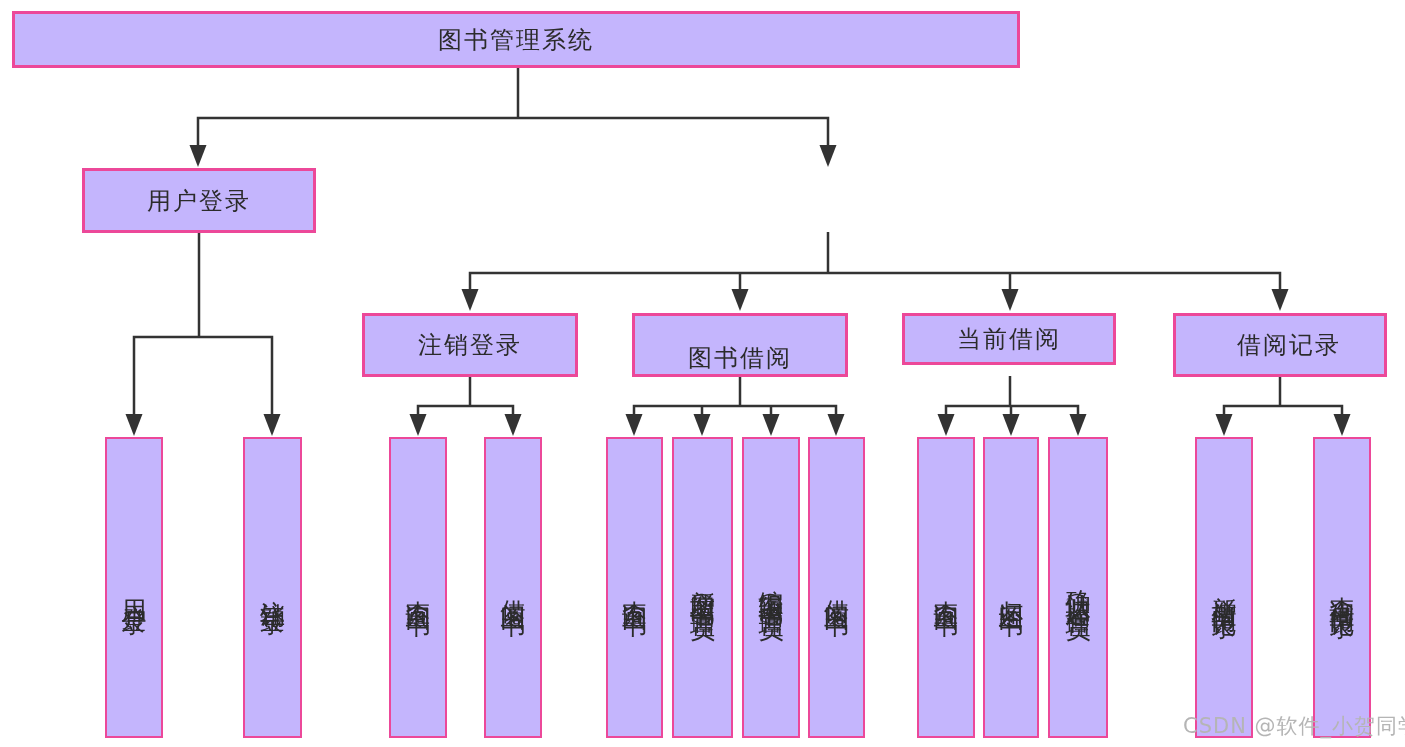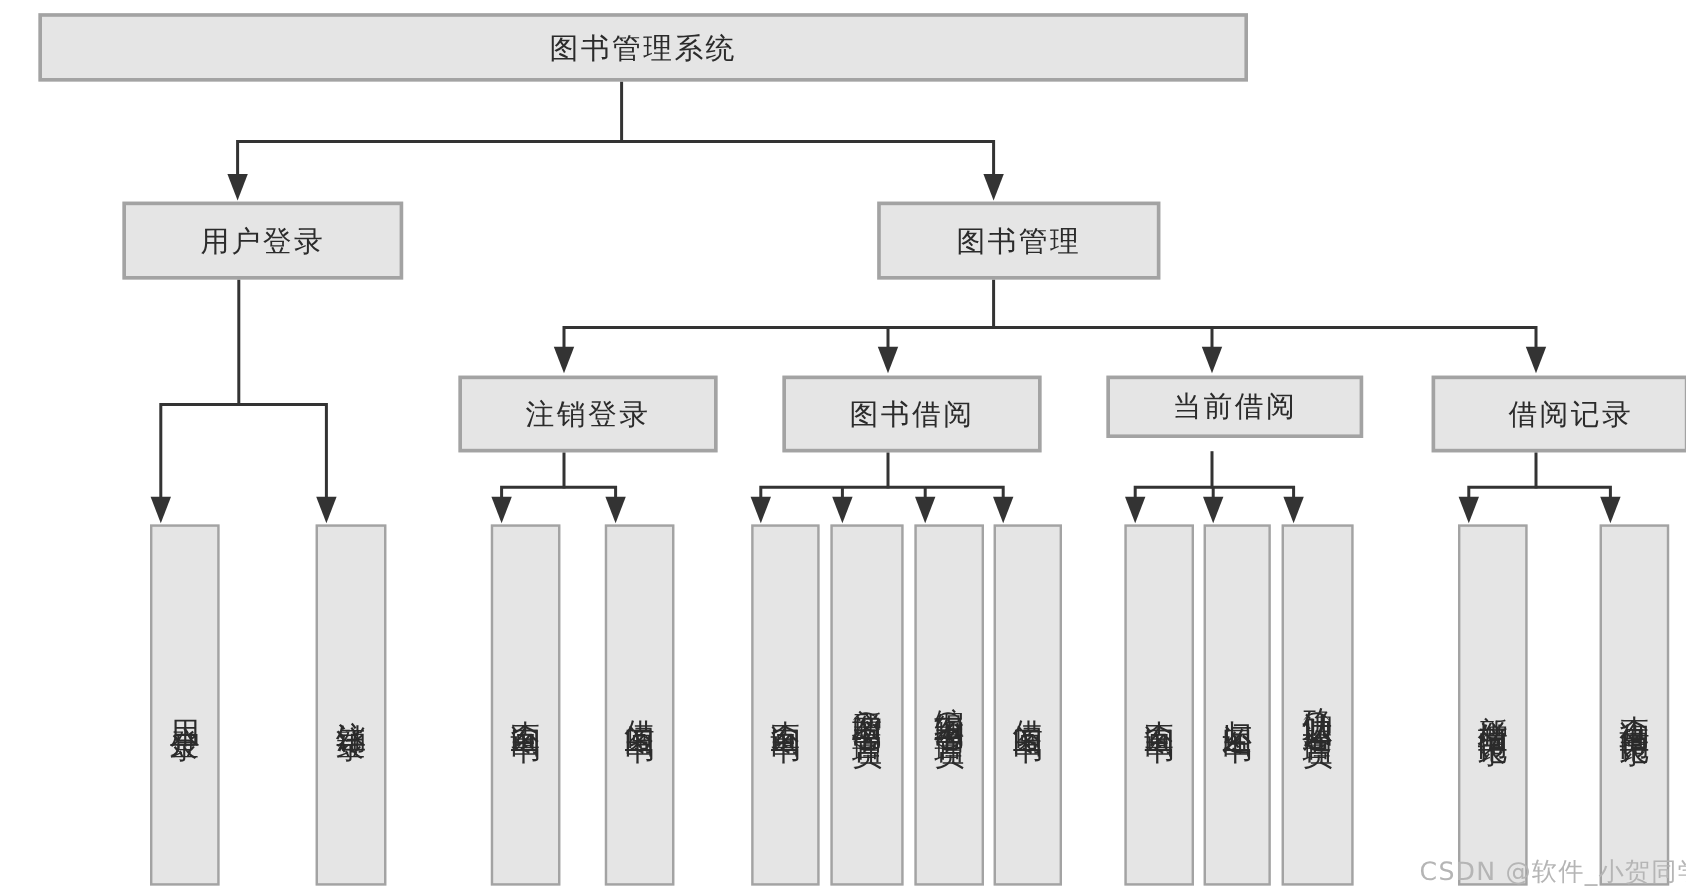--- a/index.html
+++ b/index.html
@@ -14,29 +14,28 @@
   }
   .connectors {
     position: absolute;
     left: 0; top: 0;
     width: 1405px; height: 747px;
     pointer-events: none;
   }
   .node {
     position: absolute;
     box-sizing: border-box;
-    border: 3px solid #a3a3a3;
-    background: #e5e5e5;
+    border: 3px solid #ec4899;
+    background: #c4b5fd;
     display: flex;
     align-items: center;
     justify-content: center;
     font-size: 24px;
     letter-spacing: 2px;
     white-space: nowrap;
-    margin-left: 20px;
   }
   .node.leaf {
     border-width: 2.5px;
   }
   .leaf .vtext {
     writing-mode: vertical-rl;
     text-orientation: mixed;
     font-size: 25px;
     line-height: 1;
     letter-spacing: 4px;
@@ -117,28 +116,25 @@
     </g>
   </svg>
 
   <div class="node" style="left:12px; top:11px; width:1008px; height:57px;">
     <span>图书管理系统</span>
   </div>
 
   <div class="node" style="left:82px; top:168px; width:234px; height:65px;">
     <span>用户登录</span>
   </div>
-  <div class="node" style="left:711px; top:168px; width:236px; height:65px;">
-    <span>图书管理</span>
-  </div>
 
   <div class="node" style="left:362px; top:313px; width:216px; height:64px;">
     <span>注销登录</span>
   </div>
-  <div class="node" style="left:632px; top:313px; width:216px; height:64px;">
+  <div class="node" style="left:632px; top:313px; width:216px; height:64px;align-items:flex-end;">
     <span>图书借阅</span>
   </div>
   <div class="node" style="left:902px; top:313px; width:214px; height:52px;">
     <span>当前借阅</span>
   </div>
   <div class="node" style="left:1173px; top:313px; width:214px; height:64px;padding-left:18px;">
     <span>借阅记录</span>
   </div>
 
   <div class="node leaf" style="left:105px; top:437px; width:58px; height:301px;">

